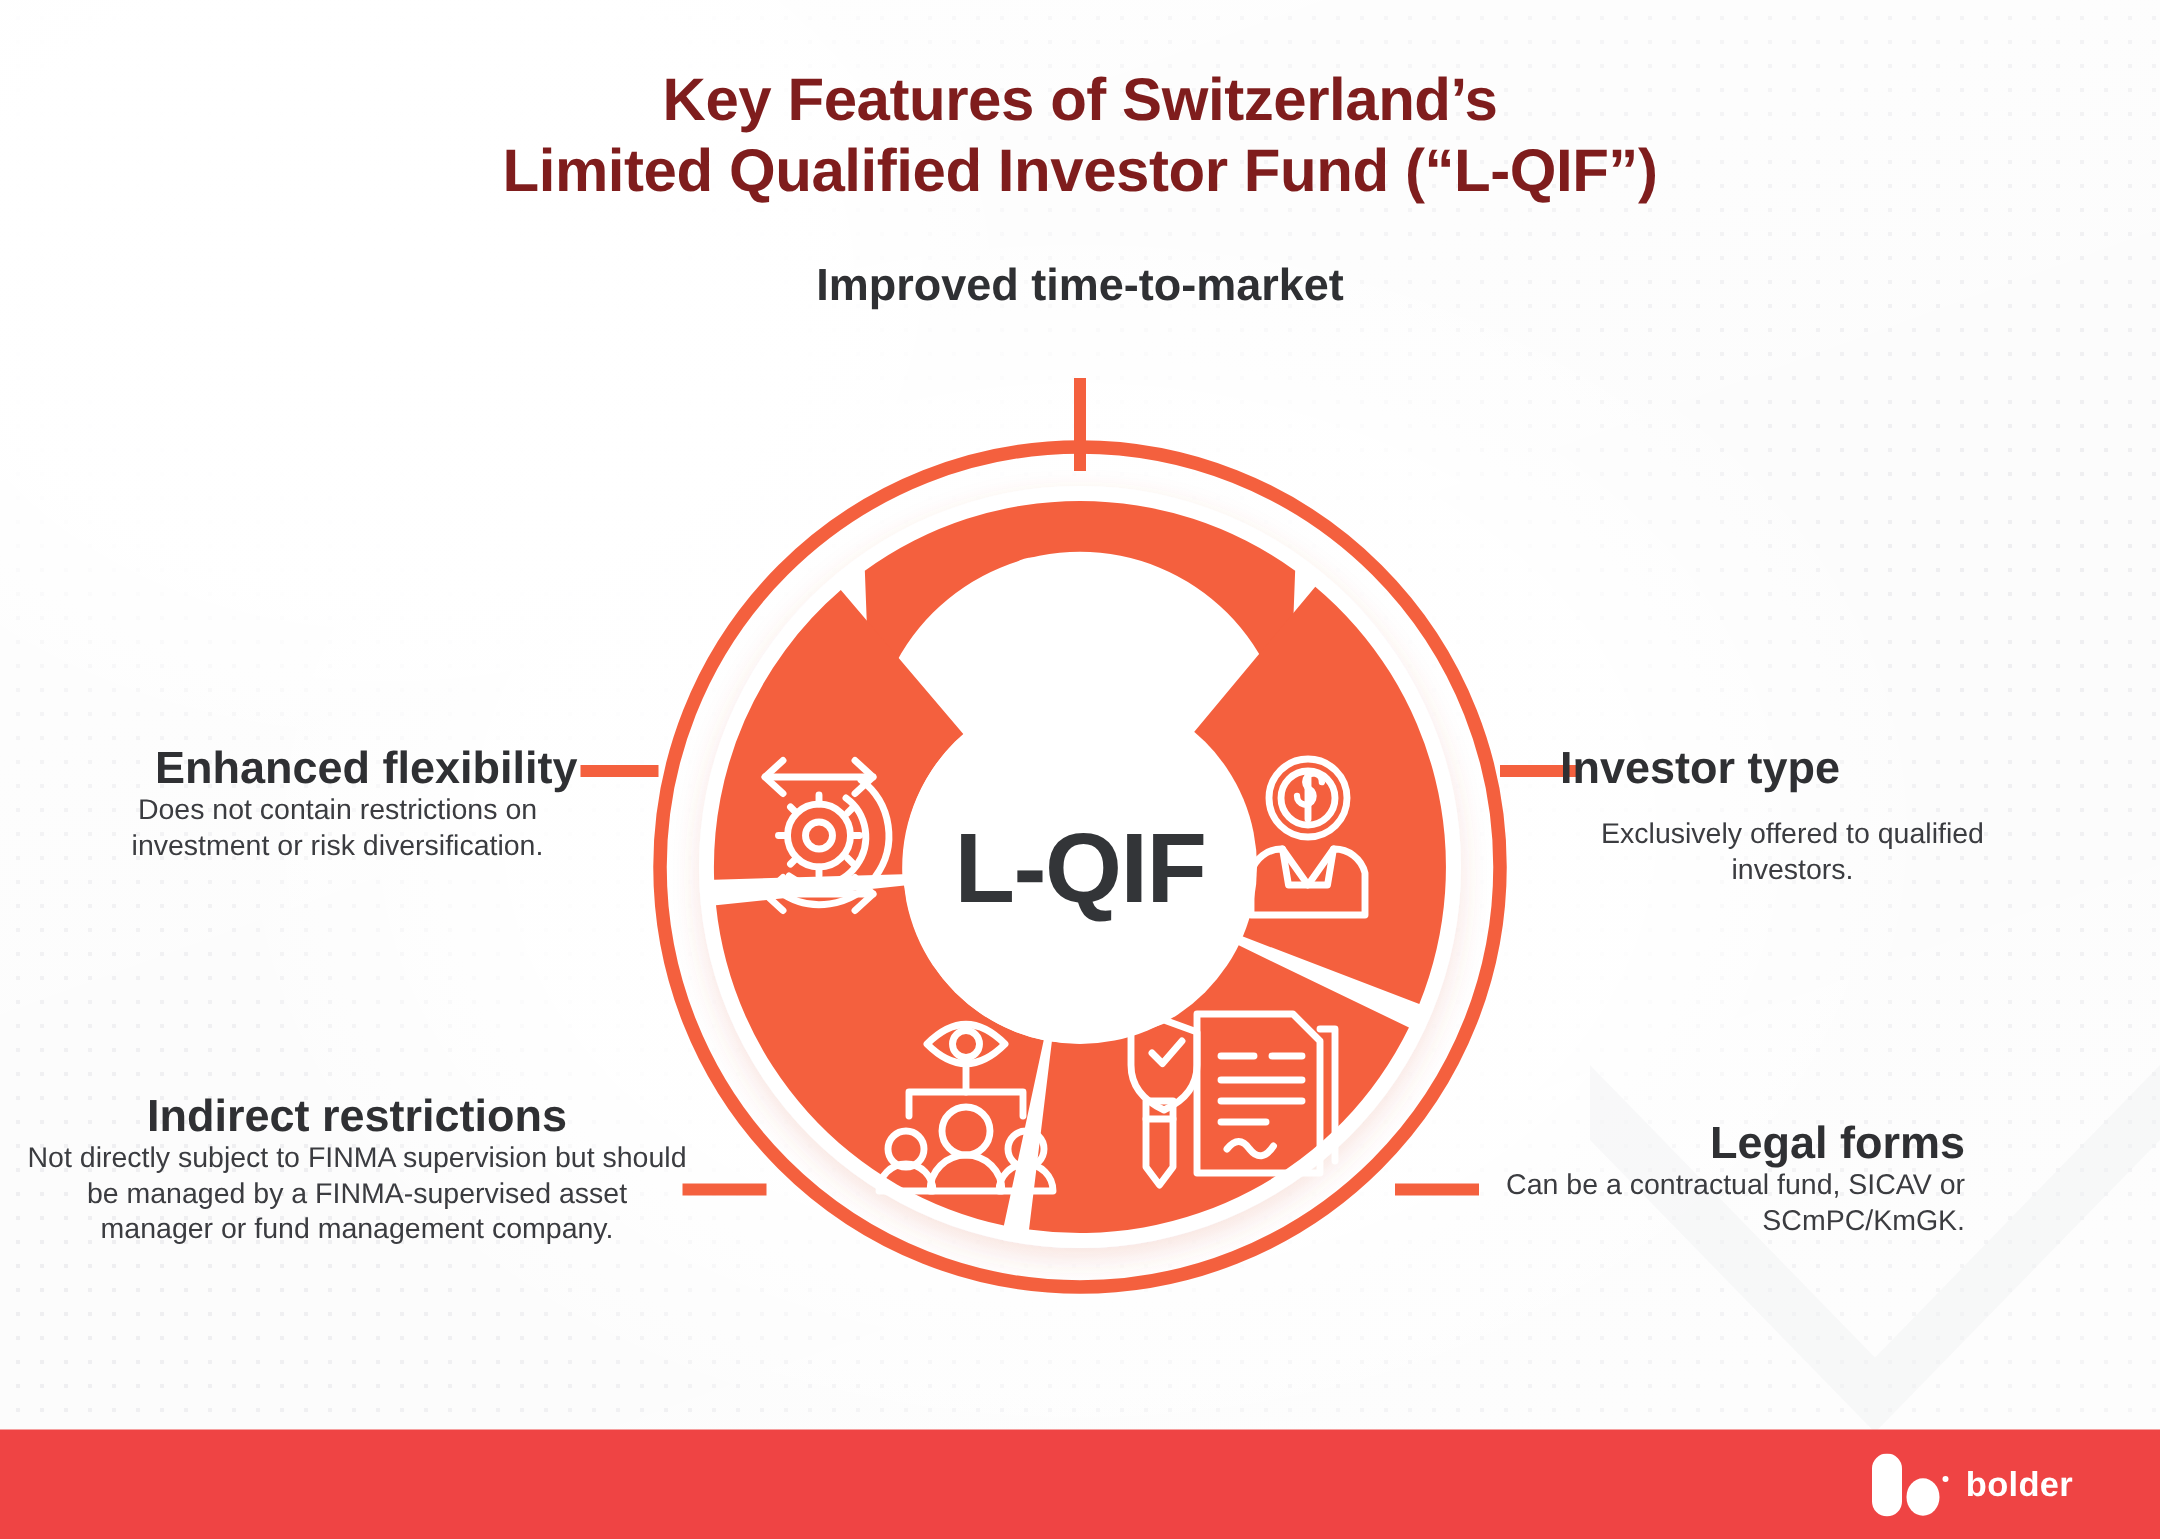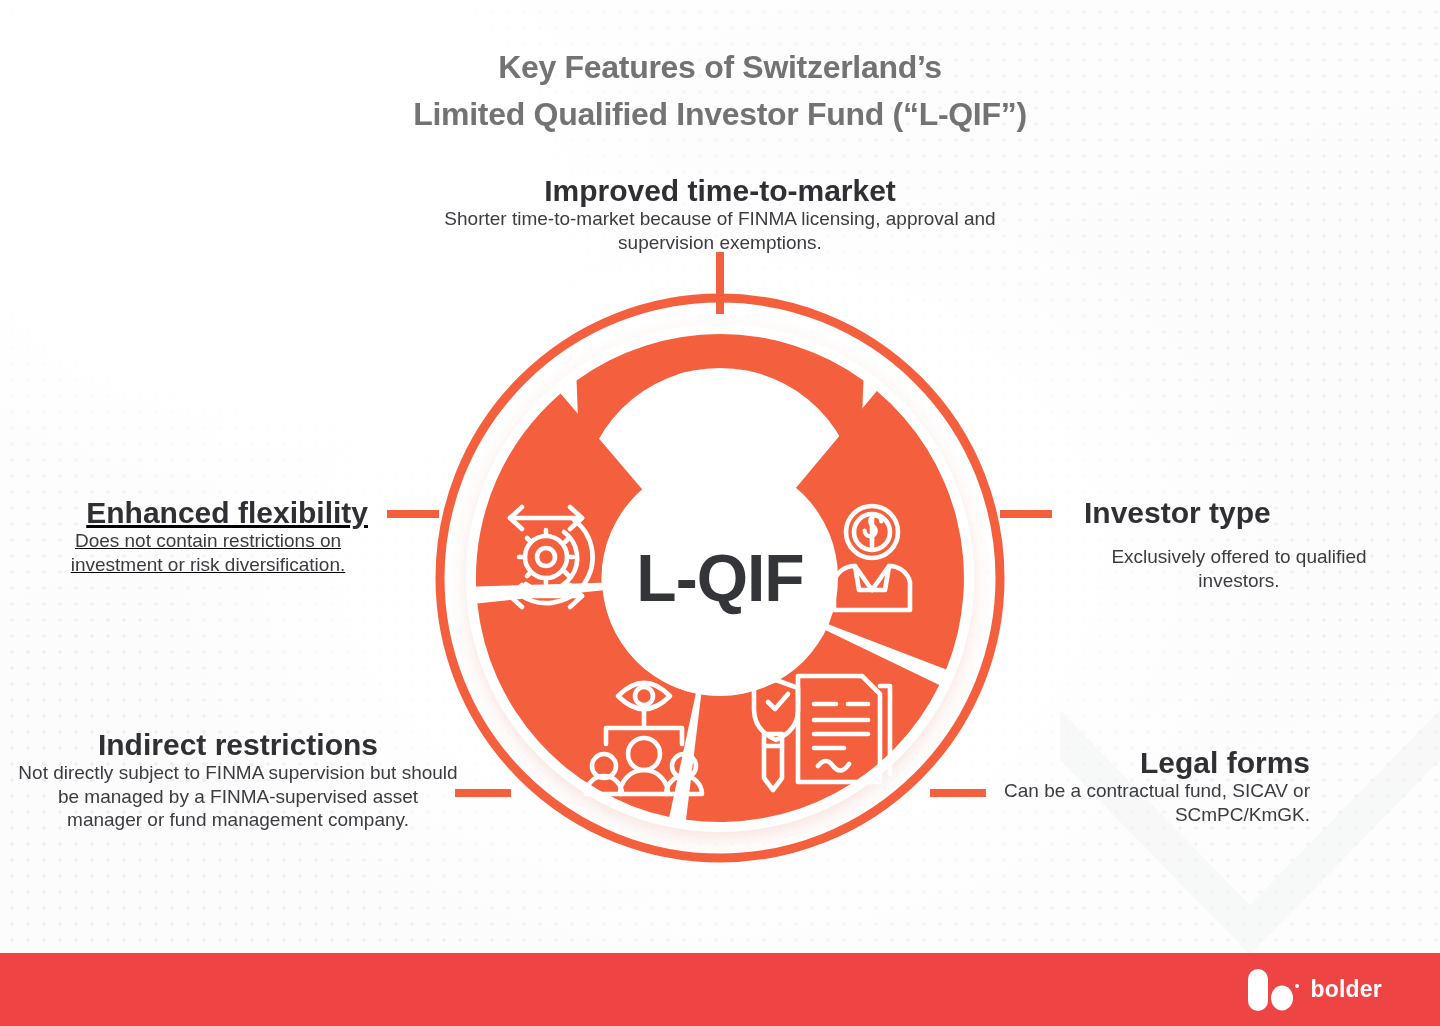--- a/index.html
+++ b/index.html
@@ -38,23 +38,23 @@
     width:420px; height:260px;
     z-index:1; opacity:.55; pointer-events:none;
   }
 
   #stage{ position:absolute; inset:0; z-index:2; }
 
   
   #title{
     position:absolute; top:44px; left:0; width:1440px;
     text-align:center;
-    color:#737373;
+    color:#7f1d1d;
     font-weight:bold;
-    font-size:32px;
+    font-size:40px;
     line-height:47px;
     letter-spacing:-0.3px;
   }
   #title .t-line{ display:block; white-space:nowrap; }
 
   
   .callout{ position:absolute; }
   .callout .c-title{
     color:#2f3033;
     font-weight:bold;
@@ -63,23 +63,23 @@
     white-space:nowrap;
   }
   .callout .c-body{
     color:#3b3c40;
     font-size:19px;
     line-height:23.5px;
     margin-top:1px;
   }
 
   .ca-top    { top:176px; left:420px; width:600px; text-align:center; }
-  .ca-left1  { top:498px; left:8px;  width:360px; text-align:right;text-decoration:underline; }
+  .ca-left1  { top:498px; left:25px;  width:360px; text-align:right; }
   .ca-left2  { top:730px; left:18px;  width:440px; text-align:center; }
-  .ca-right1 { top:498px; left:1084px;width:340px; text-align:left; }
+  .ca-right1 { top:498px; left:1040px;width:340px; text-align:left; }
   .ca-right2 { top:748px; left:960px; width:350px; text-align:right; }
 
   .ca-left1 .c-body  { padding-left:40px; text-align:center; }
   .ca-right1 .c-body { padding-right:30px; text-align:center;margin-top:17px; }
 
   
   .conn{ position:absolute; background:#f4603e; }
   #conn-top     { left:716px; top:252px; width:8px;  height:62px; }
   #conn-left    { left:387px; top:510px; width:52px; height:8px; }
   #conn-right   { left:1000px;top:510px; width:52px; height:8px; }
@@ -142,21 +142,20 @@
   </h1>
 
   <div class="conn" id="conn-top"></div>
   <div class="conn" id="conn-left"></div>
   <div class="conn" id="conn-right"></div>
   <div class="conn" id="conn-bl"></div>
   <div class="conn" id="conn-br"></div>
 
   <div class="callout ca-top">
     <div class="c-title">Improved time-to-market</div>
-    <div class="c-body">Shorter time-to-market because of FINMA licensing, approval and supervision exemptions.</div>
   </div>
 
   <div class="callout ca-left1">
     <div class="c-title">Enhanced flexibility</div>
     <div class="c-body">Does not contain restrictions on investment or risk diversification.</div>
   </div>
 
   <div class="callout ca-left2">
     <div class="c-title">Indirect restrictions</div>
     <div class="c-body">Not directly subject to FINMA supervision but should be managed by a FINMA-supervised asset manager or fund management company.</div>

